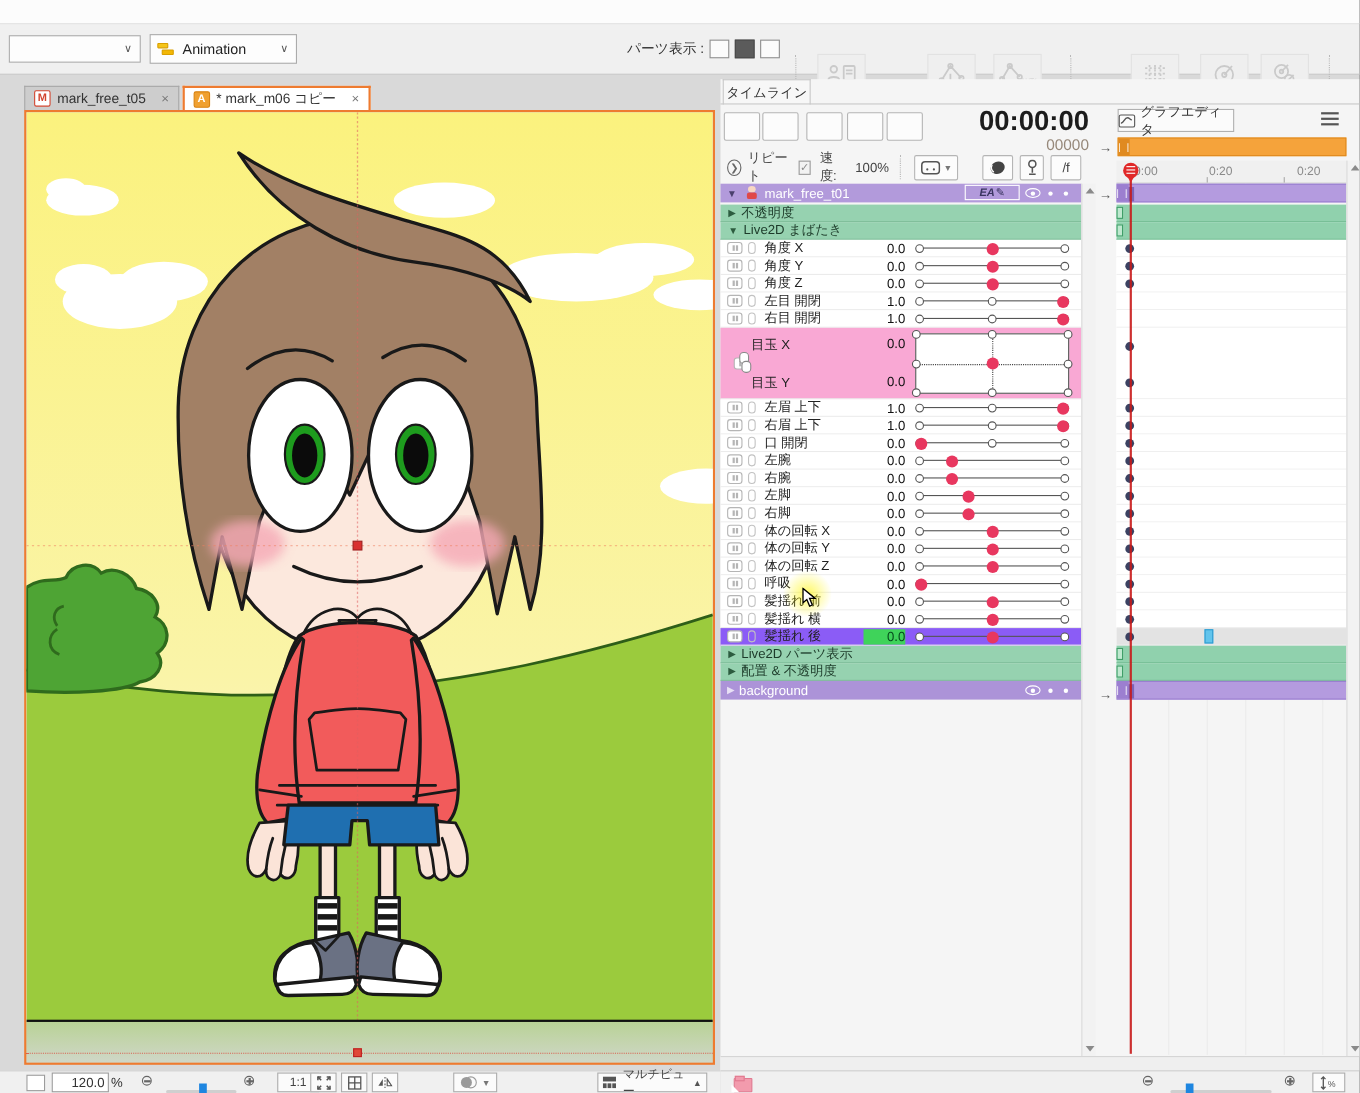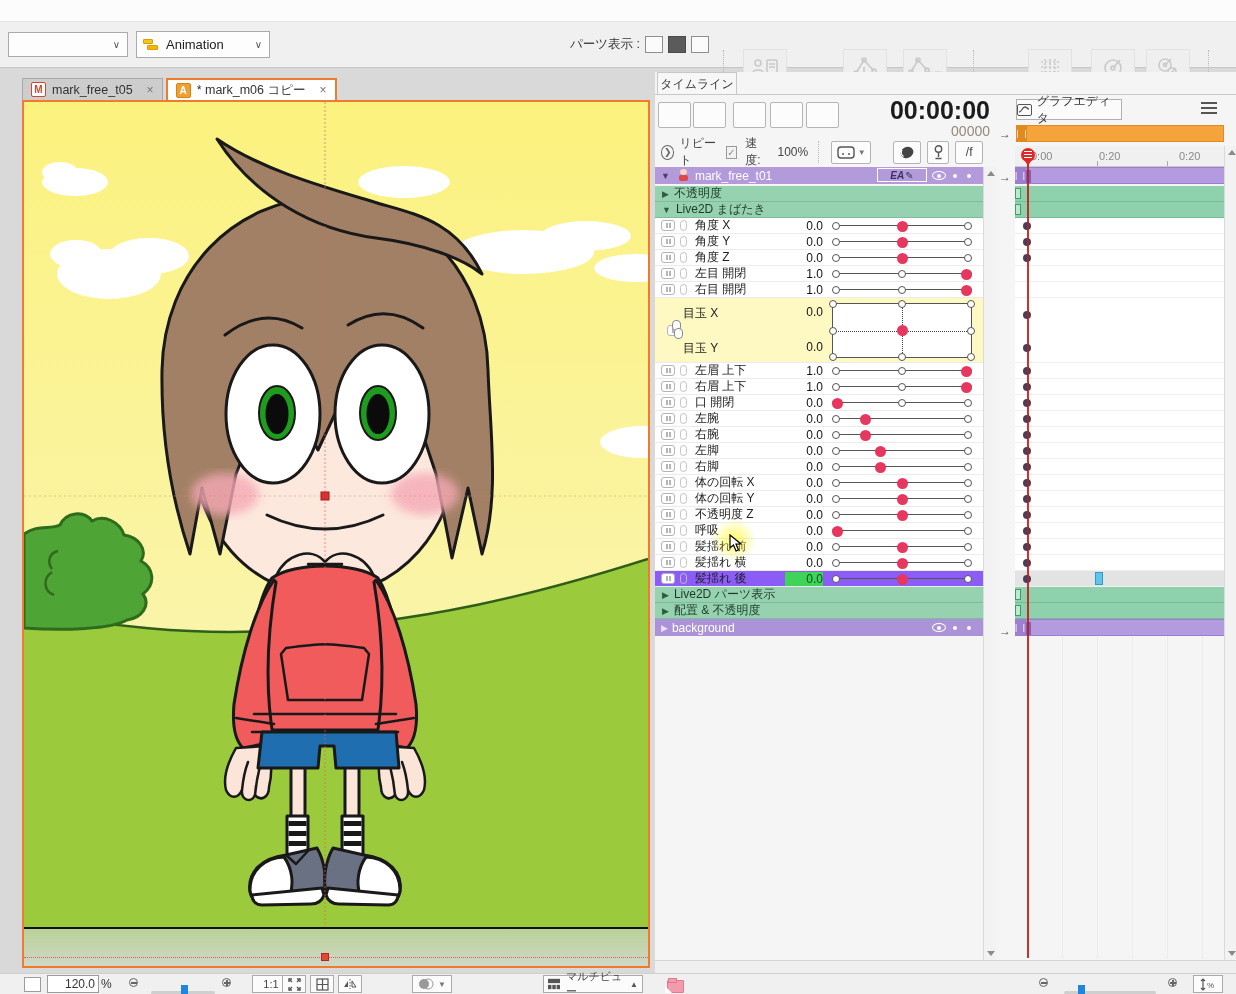--- a/index.html
+++ b/index.html
@@ -106,21 +106,21 @@
   .pic-l{width:7px;height:11px;border:1.5px solid #C2C2C2;border-radius:4px;margin-left:5px;}
   .pname{font-size:12px;color:#222;margin-left:8px;white-space:nowrap;}
   .pval{position:absolute;left:130px;width:38px;text-align:right;font-size:12px;color:#111;}
   .prow.sel .pval{background:#3FD35A;color:#083;color:#064d1d;}
   .slider{position:absolute;left:177px;width:140px;height:16px;}
   .strack{position:absolute;left:4px;right:4px;top:7px;height:1.6px;background:#555;}
   .send,.smid{position:absolute;top:4px;width:8px;height:8px;border:1.6px solid #555;border-radius:50%;background:#fff;}
   .s0{left:0;} .s1{right:0;} .smid{left:calc(50% - 4px);}
   .sdot{position:absolute;top:3px;width:11px;height:11px;border-radius:50%;background:#E8375F;}
   
-  #eyepad-left{height:65px;background:#fef9c3;border-bottom:1px solid #EBEBEB;position:relative;}
+  #eyepad-left{height:65px;background:#f9a8d4;border-bottom:1px solid #EBEBEB;position:relative;}
   .eplabel{position:absolute;left:28px;font-size:12px;color:#222;}
   .epval{position:absolute;left:130px;width:38px;text-align:right;font-size:12px;color:#111;}
   #ep-chain{position:absolute;left:17px;top:22px;width:10px;height:20px;}
   #ep-chain i{position:absolute;left:0;width:9px;height:11px;border:1.6px solid #8a8a8a;border-radius:4px;background:#fff;}
   #ep-chain i:nth-child(2){top:8px;left:2px;}
   #ep-pad{position:absolute;left:177px;top:5px;width:140px;height:55px;border:1.6px solid #555;background:#fff;}
   .epc{position:absolute;width:8px;height:8px;border:1.6px solid #555;border-radius:50%;background:#fff;}
   #ep-dash-h{position:absolute;left:0;top:50%;width:100%;border-top:1.5px dotted #444;}
   #ep-dash-v{position:absolute;left:50%;top:0;height:100%;border-left:1.5px dotted #444;}
   #ep-dot{position:absolute;left:calc(50% - 5.5px);top:calc(50% - 5.5px);width:11px;height:11px;border-radius:50%;background:#E8375F;}
@@ -815,21 +815,21 @@
               <span class="send s0"></span>
               <span class="send s1"></span>
             <span class="sdot" style="left: calc(50% - 5.5px);"></span>
           </span>
         </div><div class="prow">
           <span class="pic-t">
               <i></i>
               <i></i>
             </span>
           <span class="pic-l"></span>
-          <span class="pname">不透明度 Z</span>
+          <span class="pname">体の回転 Z</span>
           <span class="pval">0.0</span>
           <span class="slider">
             <span class="strack"></span>
               <span class="send s0"></span>
               <span class="send s1"></span>
             <span class="sdot" style="left: calc(50% - 5.5px);"></span>
           </span>
         </div><div class="prow">
           <span class="pic-t">
               <i></i>

